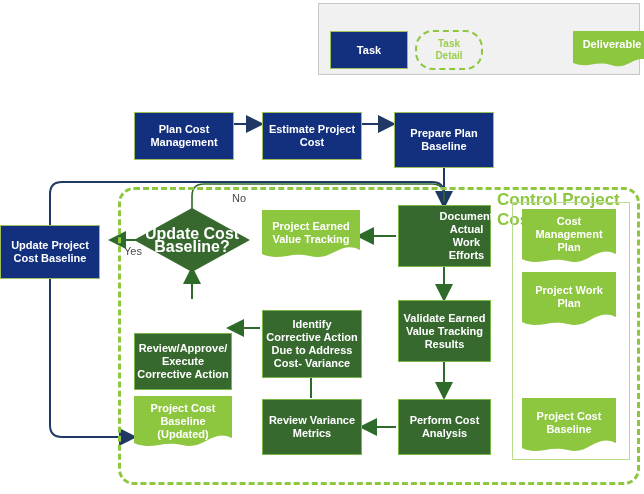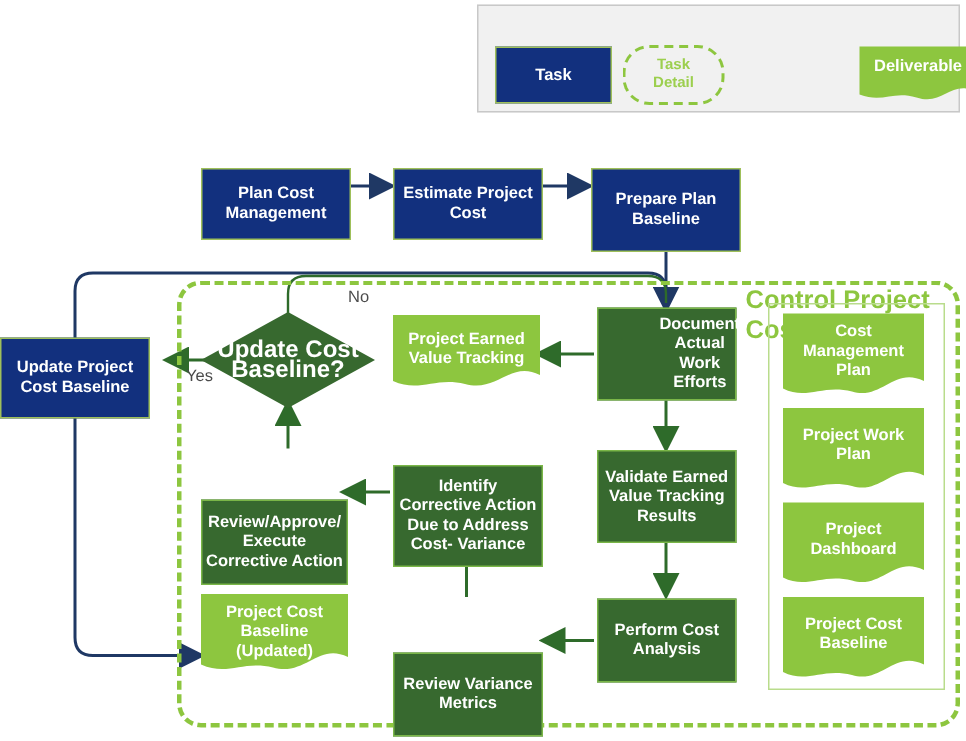--- a/index.html
+++ b/index.html
@@ -246,21 +246,21 @@
     <svg viewBox="0 0 98 55" preserveAspectRatio="none" style="width:98px;height:55px;">
       <path d="M0,0 L98,0 L98,42 C78,32 70,55 48,49 C28,44 18,55 0,47 Z" fill="#8dc63f"></path>
     </svg>
     <div class="lbl" style="top:6px;">
       <div>Project Cost</div>
       <div>Baseline</div>
       <div>(Updated)</div>
     </div>
   </div>
 
-  <div class="abs approach" style="left:262px;top:399px;width:100px;height:56px;margin-top:36px;">
+  <div class="abs approach" style="left:262px;top:399px;width:100px;height:56px;">
     <div>
       <div>Review Variance</div>
       <div>Metrics</div>
     </div>
   </div>
 
   <div class="abs approach" style="left:398px;top:399px;width:93px;height:56px;justify-content:center;">
     <div>
       <div>Perform Cost</div>
       <div>Analysis</div>
@@ -281,29 +281,20 @@
   <div class="abs deliv" style="left:522px;top:272px;width:94px;height:58px;">
     <svg viewBox="0 0 94 58" preserveAspectRatio="none" style="width:94px;height:58px;">
       <path d="M0,0 L94,0 L94,45 C74,35 66,58 46,52 C26,47 16,58 0,50 Z" fill="#8dc63f"></path>
     </svg>
     <div class="lbl" style="top:12px;">
       <div>Project Work</div>
       <div>Plan</div>
     </div>
   </div>
 
-  <div class="abs deliv" style="left:522px;top:335px;width:94px;height:58px;">
-    <svg viewBox="0 0 94 58" preserveAspectRatio="none" style="width:94px;height:58px;">
-      <path d="M0,0 L94,0 L94,45 C74,35 66,58 46,52 C26,47 16,58 0,50 Z" fill="#8dc63f"></path>
-    </svg>
-    <div class="lbl" style="top:12px;">
-      <div>Project</div>
-      <div>Dashboard</div>
-    </div>
-  </div>
 
   <div class="abs deliv" style="left:522px;top:398px;width:94px;height:58px;">
     <svg viewBox="0 0 94 58" preserveAspectRatio="none" style="width:94px;height:58px;">
       <path d="M0,0 L94,0 L94,45 C74,35 66,58 46,52 C26,47 16,58 0,50 Z" fill="#8dc63f"></path>
     </svg>
     <div class="lbl" style="top:12px;">
       <div>Project Cost</div>
       <div>Baseline</div>
     </div>
   </div>

